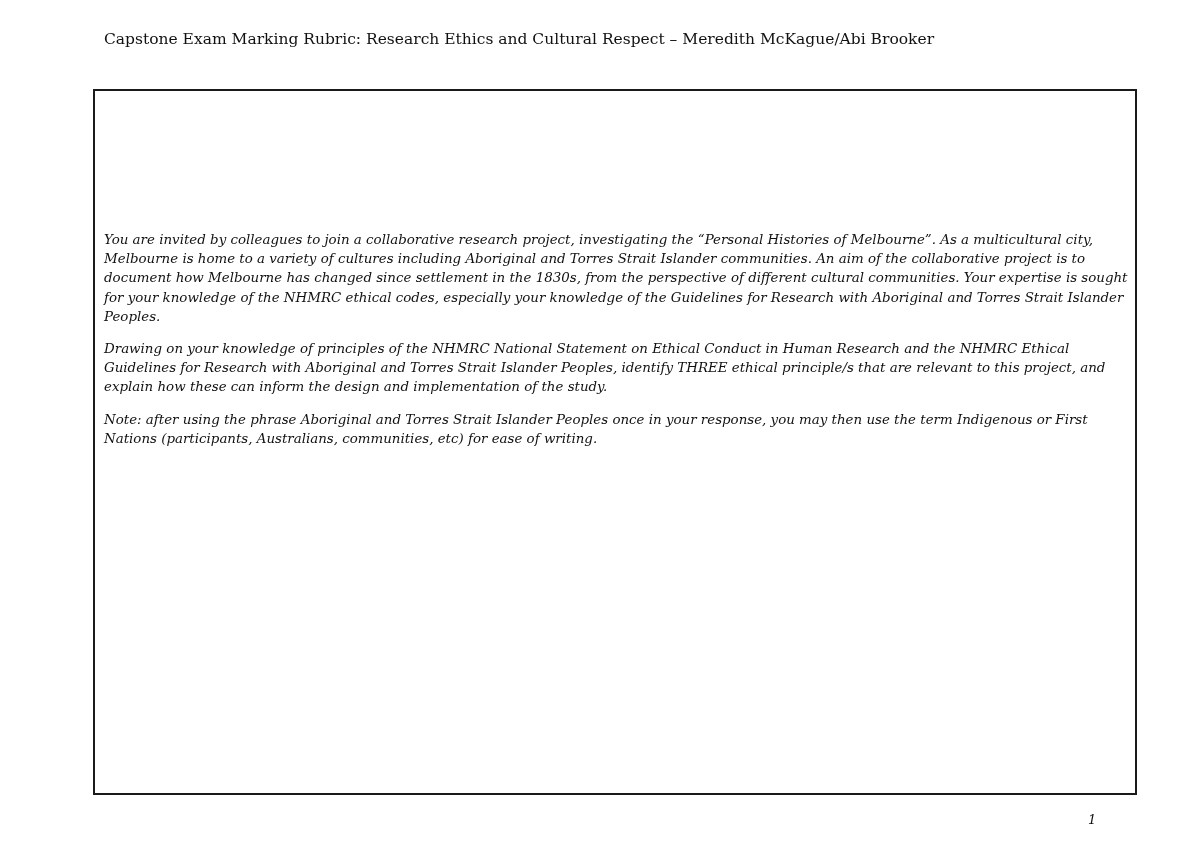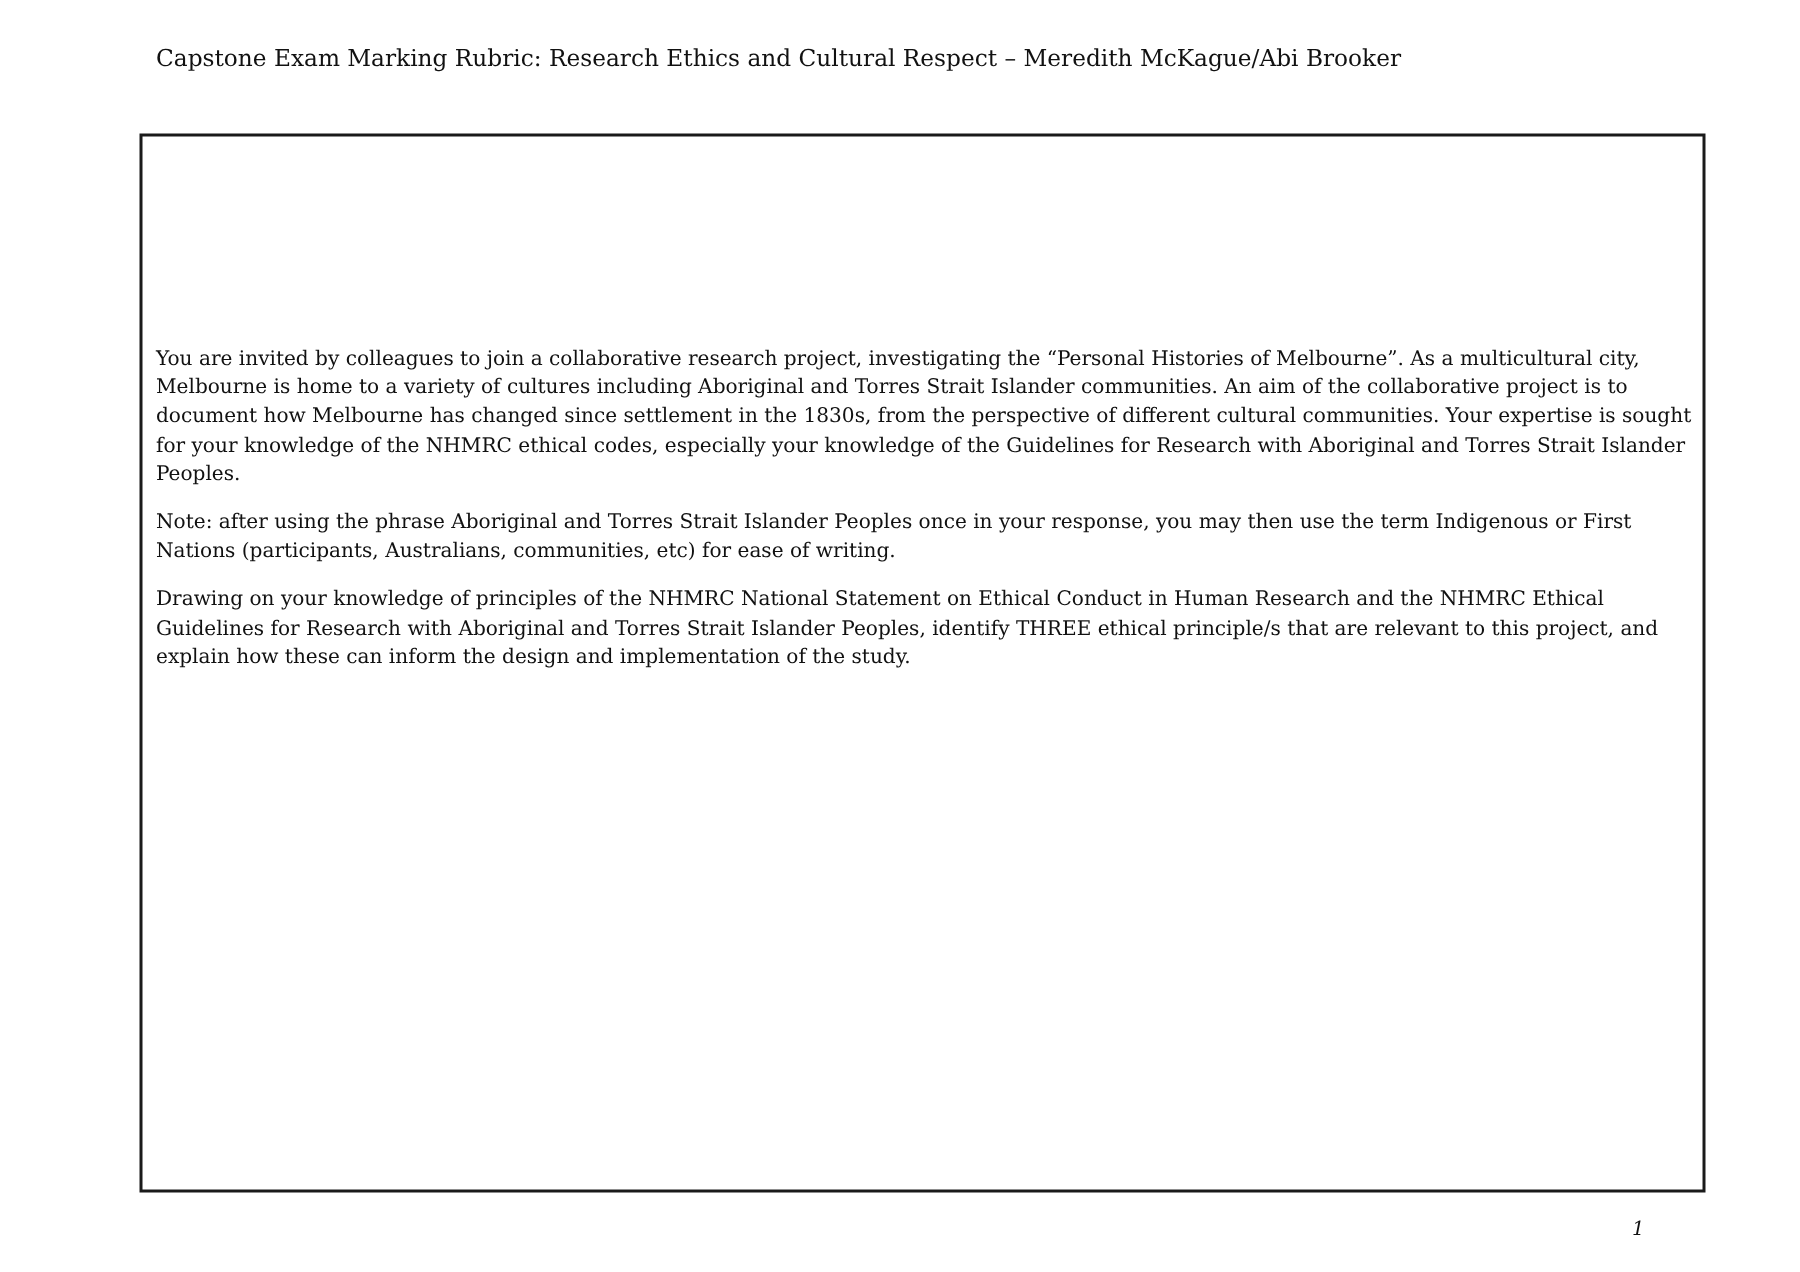--- a/index.html
+++ b/index.html
@@ -35,20 +35,21 @@
       height: 702px;
       border: 2px solid #1a1a1a;
       box-sizing: content-box;
     }
     .question-text {
       position: absolute;
       left: 9px;
       top: 139px;
       width: 1025px;
       font-family: "DejaVu Serif", serif;
+      font-style: italic;
       font-size: 13.4px;
       line-height: 19.2px;
       color: #111111;
     }
     .question-text p {
       margin: 0 0 13px 0;
     }
     .page-number {
       position: absolute;
       left: 1088px;
@@ -60,18 +61,18 @@
     }
   </style>
 </head>
 <body>
 
 <h1 class="doc-title">Capstone Exam Marking Rubric: Research Ethics and Cultural Respect – Meredith McKague/Abi Brooker</h1>
 
 <div class="question-box">
   <div class="question-text">
     <p>You are invited by colleagues to join a collaborative research project, investigating the “Personal Histories of Melbourne”. As a multicultural city, Melbourne is home to a variety of cultures including Aboriginal and Torres Strait Islander  communities. An aim of the collaborative project is to document how Melbourne has changed since settlement in the 1830s, from the perspective of different cultural communities.  Your expertise is sought for your knowledge of the NHMRC ethical codes, especially your knowledge of the Guidelines for Research with Aboriginal and Torres Strait Islander Peoples.</p>
+    <p>Drawing on your knowledge of principles of the NHMRC National Statement on Ethical Conduct in Human Research and the NHMRC Ethical Guidelines for Research with Aboriginal and Torres Strait Islander Peoples, identify THREE ethical principle/s that are relevant to this project, and explain how these can inform the design and implementation of the study.</p>
     <p>Note: after using the phrase Aboriginal and Torres Strait Islander Peoples once in your response, you may then use the term Indigenous or First Nations (participants, Australians, communities, etc) for ease of writing.</p>
-    <p>Drawing on your knowledge of principles of the NHMRC National Statement on Ethical Conduct in Human Research and the NHMRC Ethical Guidelines for Research with Aboriginal and Torres Strait Islander Peoples, identify THREE ethical principle/s that are relevant to this project, and explain how these can inform the design and implementation of the study.</p>
   </div>
 </div>
 
 <div class="page-number">1</div>
 
 </body></html>

